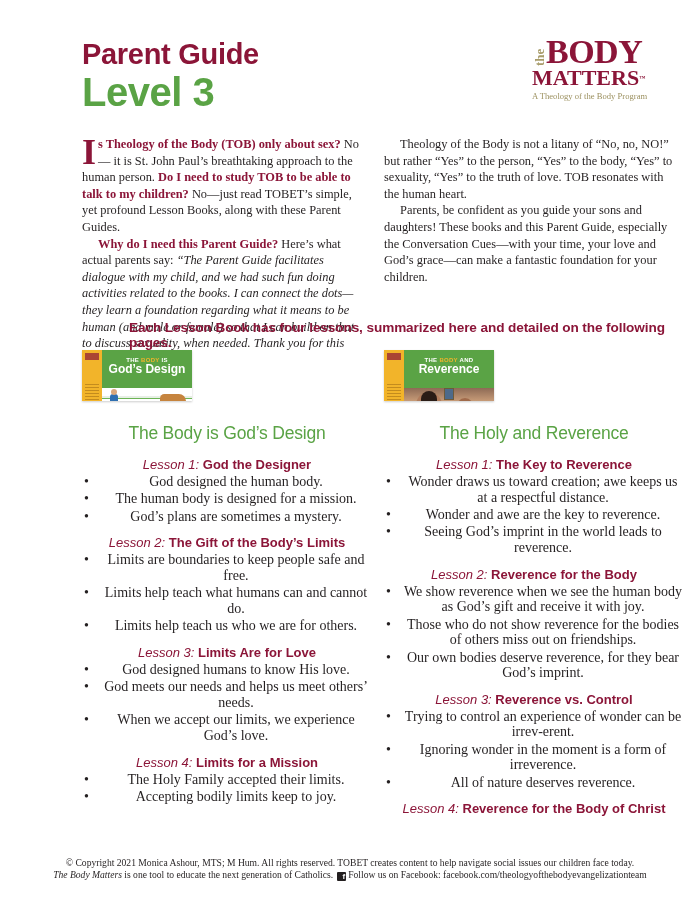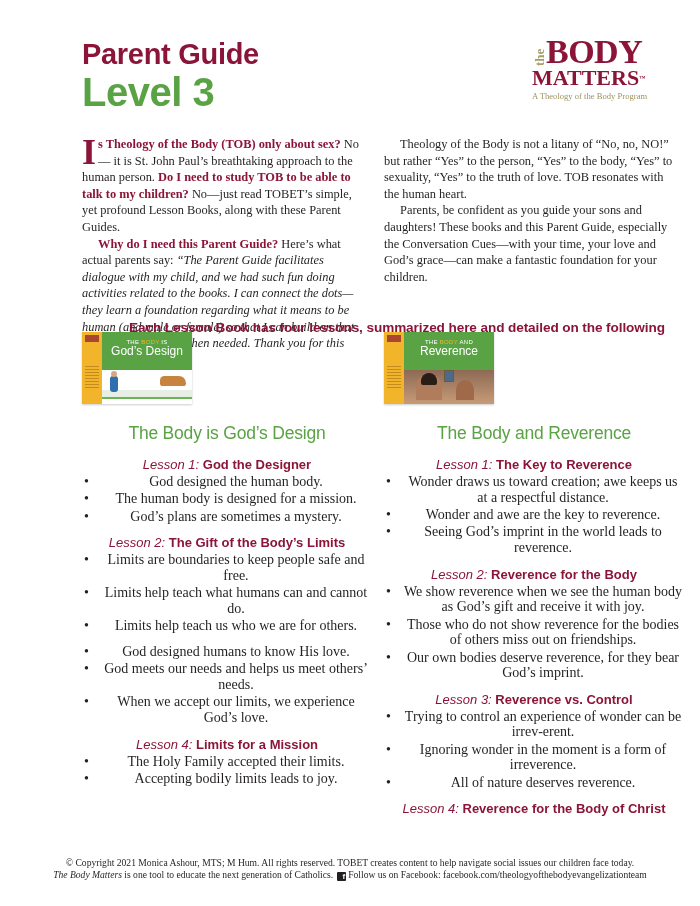--- a/index.html
+++ b/index.html
@@ -21,21 +21,21 @@
   .intro-left { left: 82px; width: 282px; }
   .intro-right { left: 384px; width: 290px; }
   .intro p { text-indent: 16px; }
   .intro p.no-indent { text-indent: 0; }
   .dropcap { float: left; font-size: 36px; line-height: 30px; color: #8b1538; font-weight: bold; margin-right: 2px; margin-top: 1px; font-family: "Liberation Serif", serif; }
   .q { color: #8b1538; font-weight: bold; }
   .quote { font-style: italic; }
 
   .summary-line { position: absolute; left: 82px; top: 320px; font-family: "Liberation Sans", "DejaVu Sans", sans-serif; font-weight: bold; color: #8b1538; font-size: 13.6px; letter-spacing: -0.1px; margin-left: 47px; }
 
-  .book-cover { position: absolute; top: 332px; width: 110px; height: 72px; box-shadow: 0 1px 2px rgba(0,0,0,0.2); overflow: hidden; background: #fff; }
+  .book-cover { position: absolute; top: 350px; width: 110px; height: 51px; box-shadow: 0 1px 2px rgba(0,0,0,0.2); overflow: hidden; background: #fff; font-weight: bold; }
   .cover-side { position: absolute; left: 0; top: 0; width: 20px; height: 100%; background: #f2b42a; }
   .cover-side .mini-logo { position: absolute; left: 3px; top: 3px; width: 14px; height: 7px; background: #8b1538; opacity: 0.7; }
   .cover-side .mini-lines { position: absolute; left: 3px; top: 32px; width: 14px; height: 26px; background: repeating-linear-gradient(#f2b42a 0 2px, #b8811a 2px 3px); opacity: 0.8; }
   .cover-top { position: absolute; left: 20px; top: 0; right: 0; height: 38px; background: #5aa345; color: #fff; text-align: center; font-family: "Liberation Sans", sans-serif; }
   .cover-top .ct1 { font-size: 6px; margin-top: 7px; letter-spacing: 0.3px; }
   .cover-top .ct1 .hl { color: #f2b42a; }
   .cover-top .ct2 { font-size: 12px; line-height: 13px; }
   .cover-bottom { position: absolute; left: 20px; top: 38px; right: 0; bottom: 0; }
   .cover-bottom.run { background: linear-gradient(#ffffff 0 60%, #e7efe5 60% 80%, #6db456 80% 84%, #ffffff 84%); }
   .runner { position: absolute; left: 8px; top: 6px; width: 8px; height: 16px; background: #2f6fb0; border-radius: 3px; }
@@ -140,38 +140,39 @@
   <div class="lesson">
     <div class="lesson-head"><span class="ln">Lesson 2:</span> <span class="lt">The Gift of the Body’s Limits</span></div>
     <ul>
       <li>Limits are boundaries to keep people safe and free.</li>
       <li>Limits help teach what humans can and cannot do.</li>
       <li>Limits help teach us who we are for others.</li>
     </ul>
   </div>
 
   <div class="lesson">
+    <div class="lesson-head"><span class="ln">Lesson 3:</span> <span class="lt">Limits Are for Love</span></div>
     <ul>
       <li>God designed humans to know His love.</li>
       <li>God meets our needs and helps us meet others’ needs.</li>
       <li>When we accept our limits, we experience God’s love.</li>
     </ul>
   </div>
 
   <div class="lesson">
     <div class="lesson-head"><span class="ln">Lesson 4:</span> <span class="lt">Limits for a Mission</span></div>
     <ul>
       <li>The Holy Family accepted their limits.</li>
-      <li>Accepting bodily limits leads to joy.</li>
+      <li>Accepting bodily limits keep to joy.</li>
     </ul>
   </div>
 </div>
 
 <div class="col col-right">
-  <h2 class="book-title">The Body and Reverence</h2>
+  <h2 class="book-title">The Holy and Reverence</h2>
 
   <div class="lesson">
     <div class="lesson-head"><span class="ln">Lesson 1:</span> <span class="lt">The Key to Reverence</span></div>
     <ul>
       <li>Wonder draws us toward creation; awe keeps us at a respectful distance.</li>
       <li>Wonder and awe are the key to reverence.</li>
       <li>Seeing God’s imprint in the world leads to reverence.</li>
     </ul>
   </div>
 

